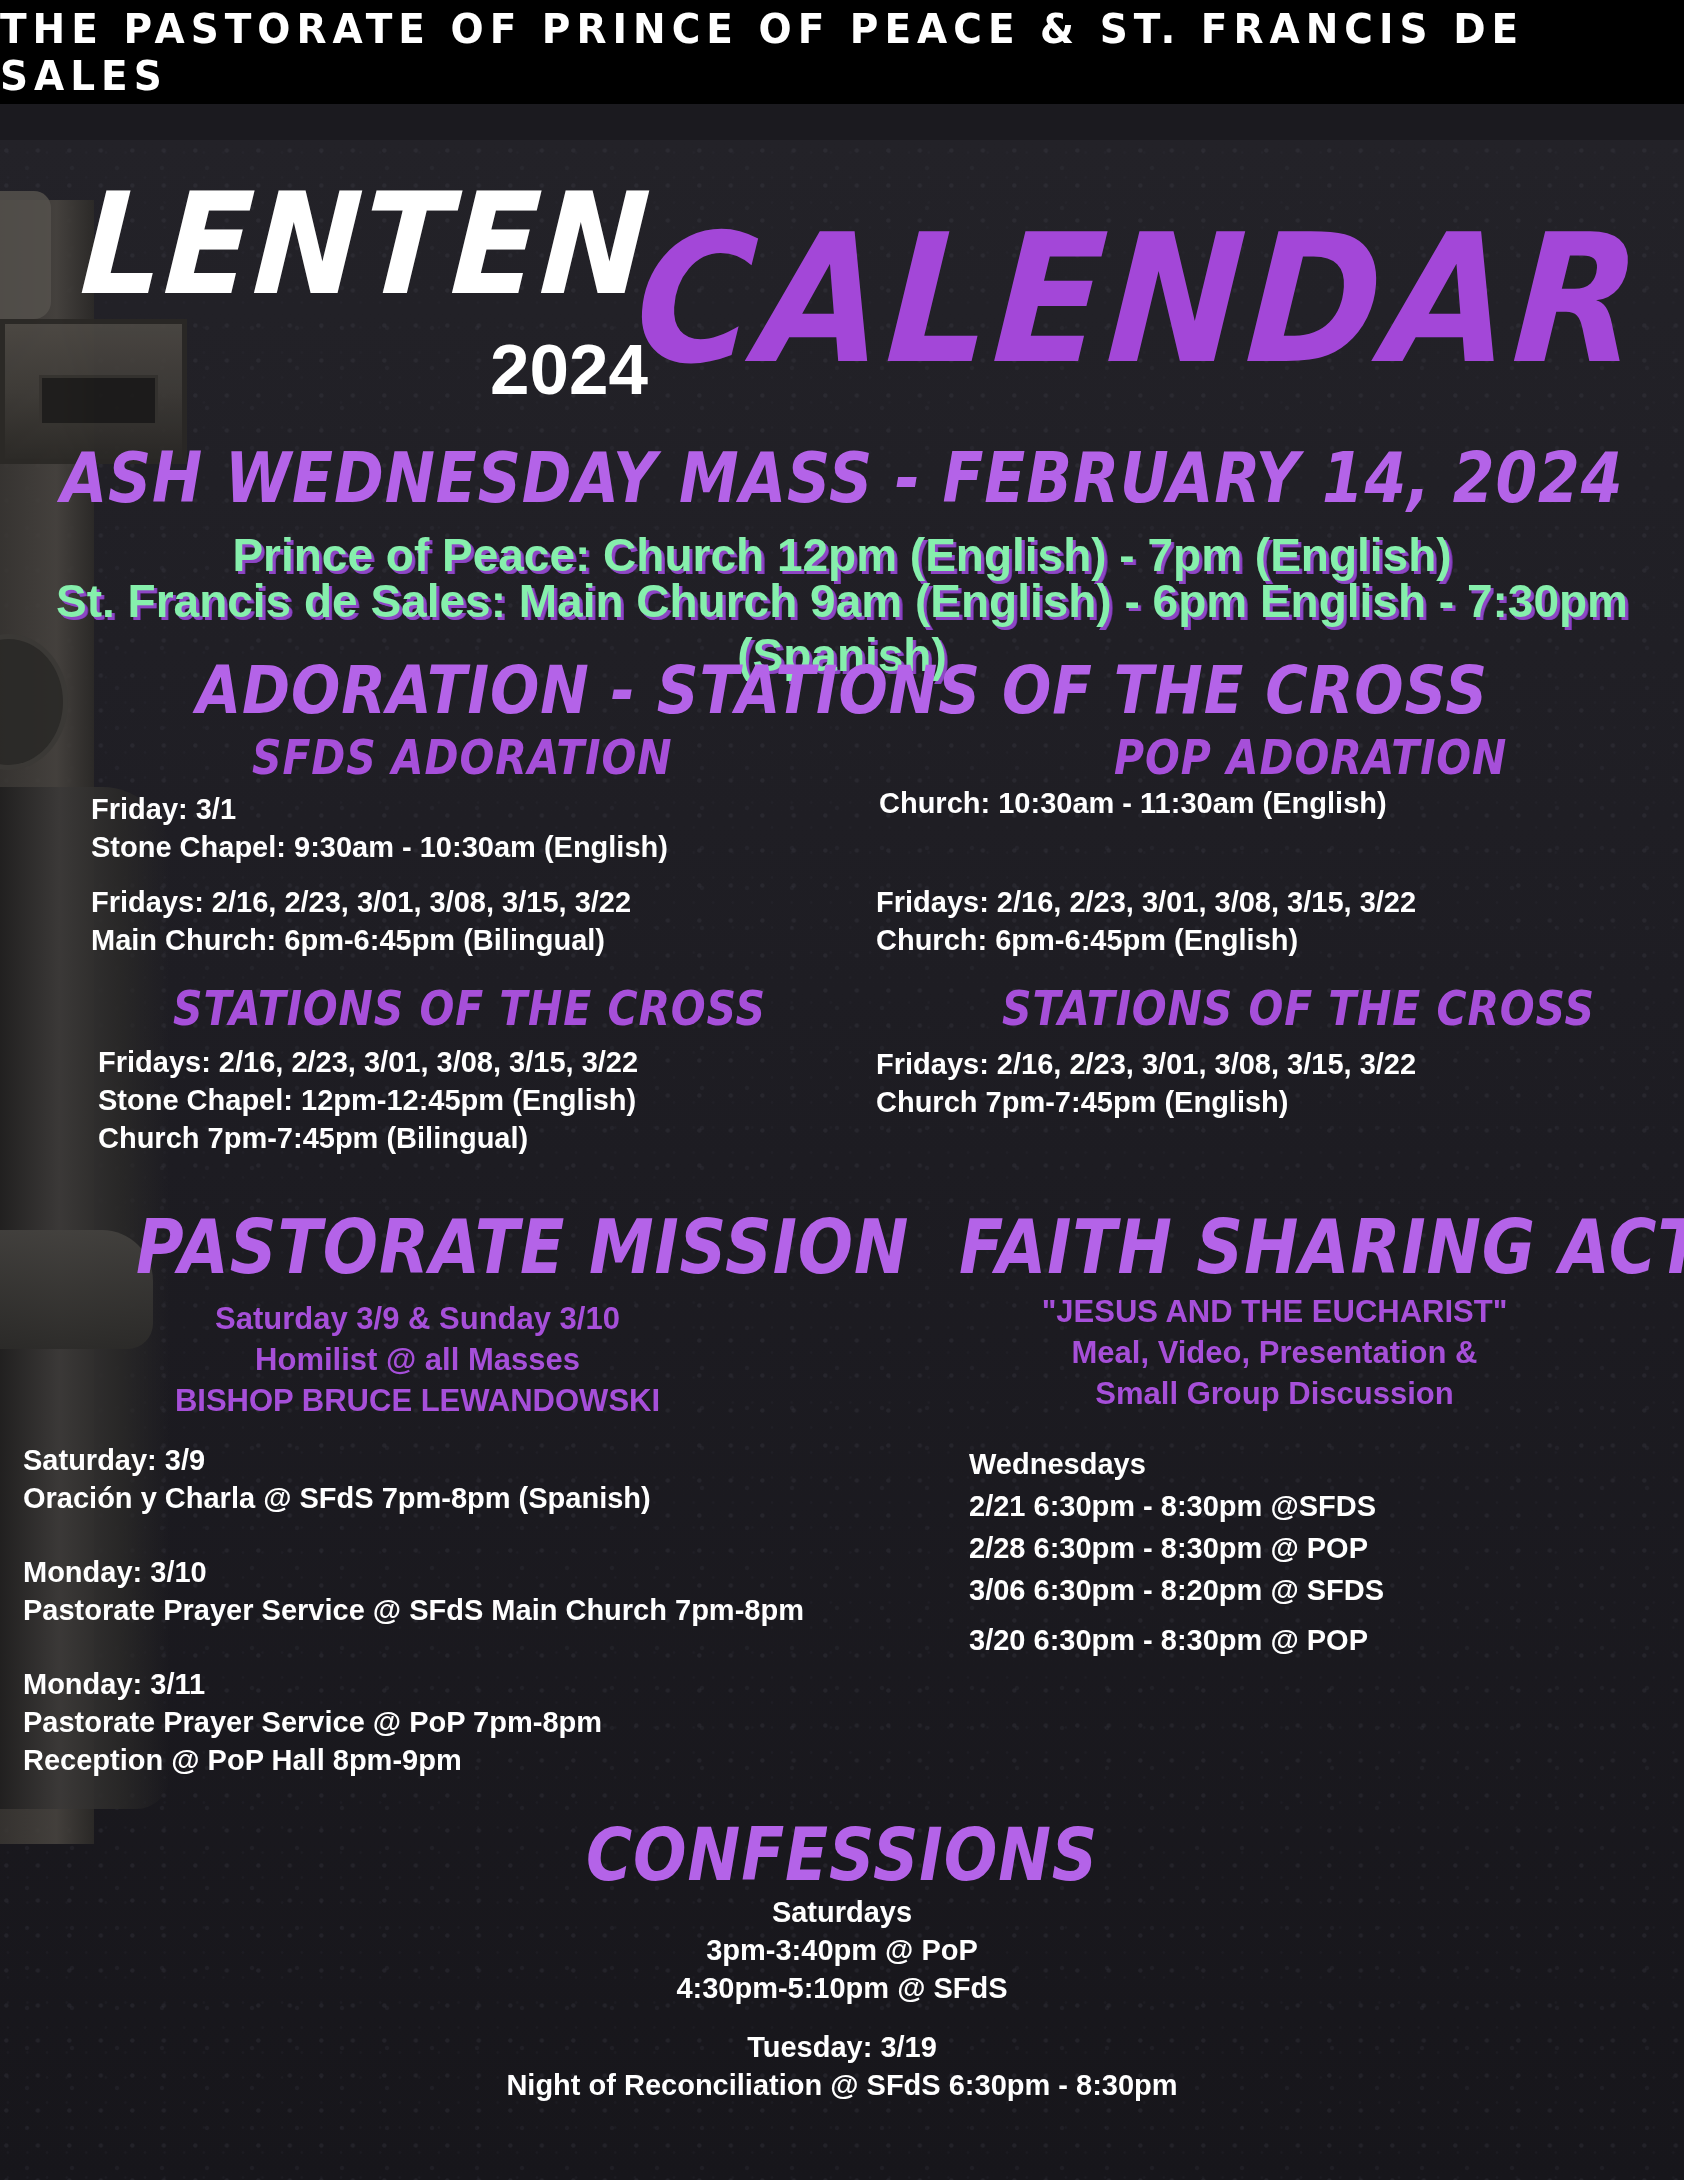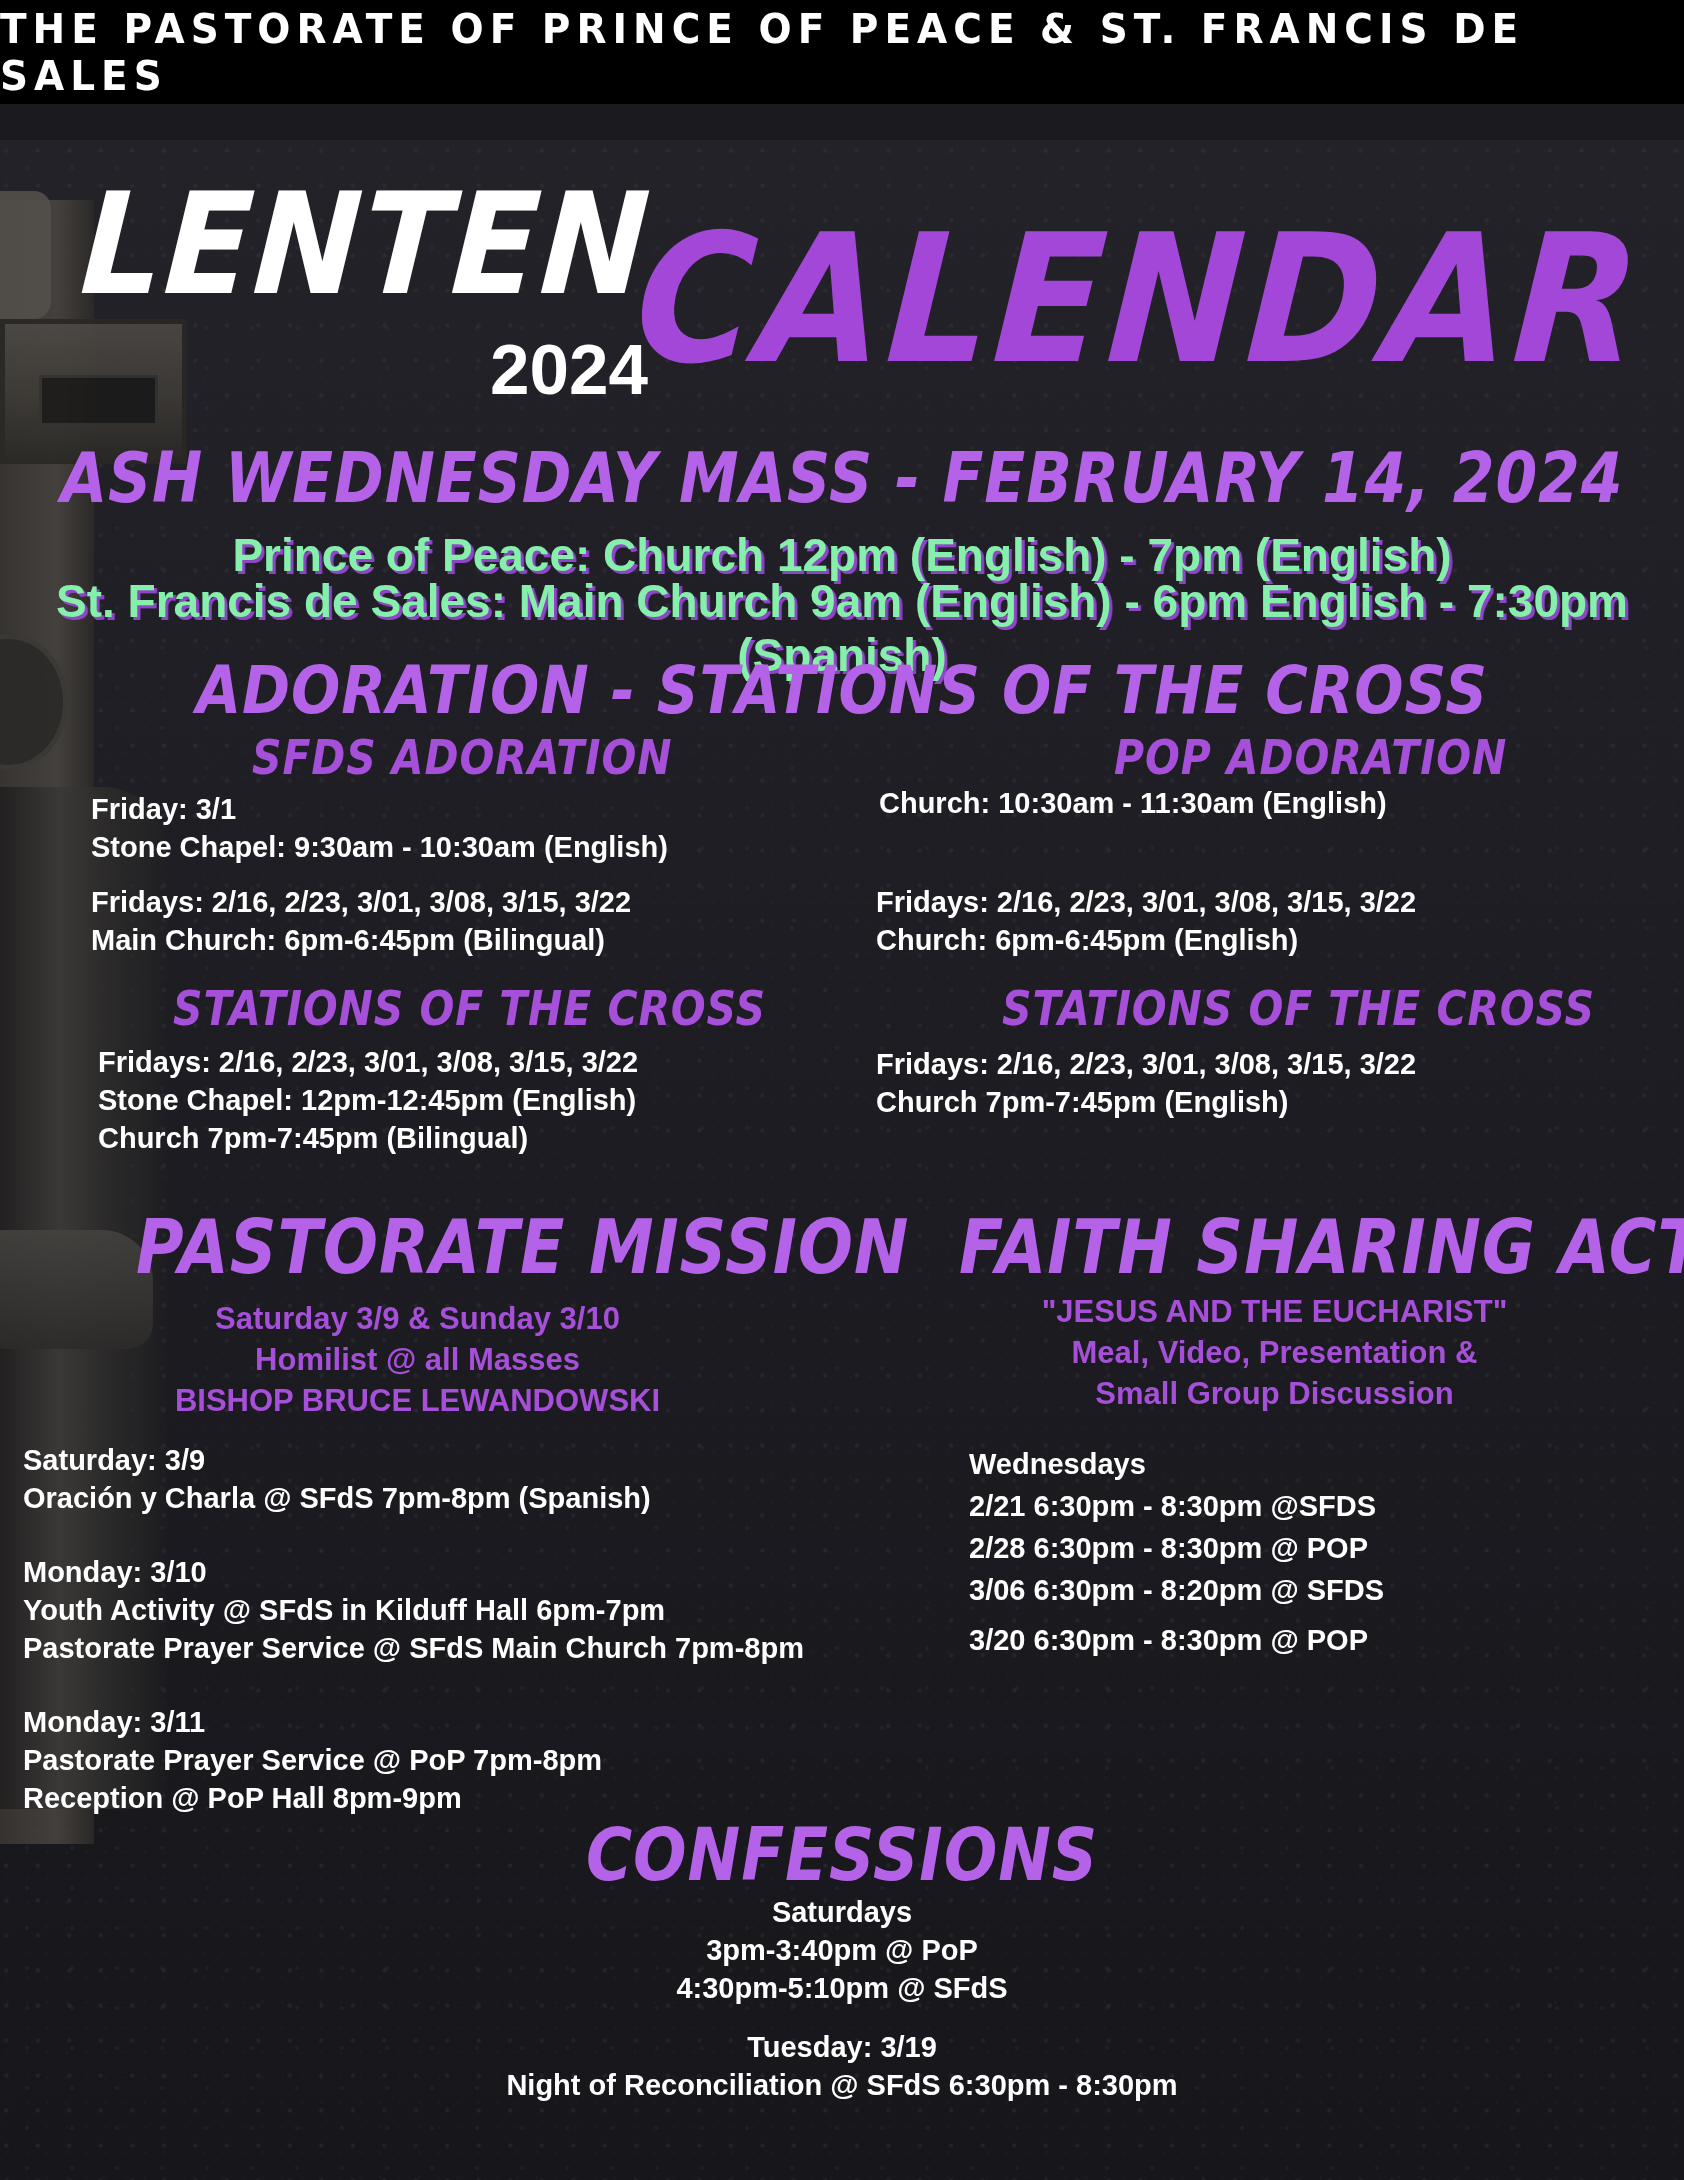--- a/index.html
+++ b/index.html
@@ -186,21 +186,20 @@
   <div class="block" style="left:77px; top:1298px; width:681px;">
     <div class="purple-line">Saturday 3/9 &amp; Sunday 3/10</div>
     <div class="purple-line">Homilist @ all Masses</div>
     <div class="purple-line">BISHOP BRUCE LEWANDOWSKI</div>
   </div>
   <div class="block" style="left:23px; top:1441px;">
     <div class="body-line">Saturday: 3/9</div>
     <div class="body-line">Oración y Charla @ SFdS 7pm-8pm (Spanish)</div>
     <div class="gap"></div>
     <div class="body-line">Monday: 3/10</div>
-    <div class="body-line">Youth Activity @ SFdS in Kilduff Hall 6pm-7pm</div>
     <div class="body-line">Pastorate Prayer Service @ SFdS Main Church 7pm-8pm</div>
     <div class="gap"></div>
     <div class="body-line">Monday: 3/11</div>
     <div class="body-line">Pastorate Prayer Service @ PoP 7pm-8pm</div>
     <div class="body-line">Reception @ PoP Hall 8pm-9pm</div>
   </div>
 </section>
 
 <section>
   <div class="section-heading brush" style="left:959px; top:1210px;">FAITH SHARING ACTIVITY</div>

